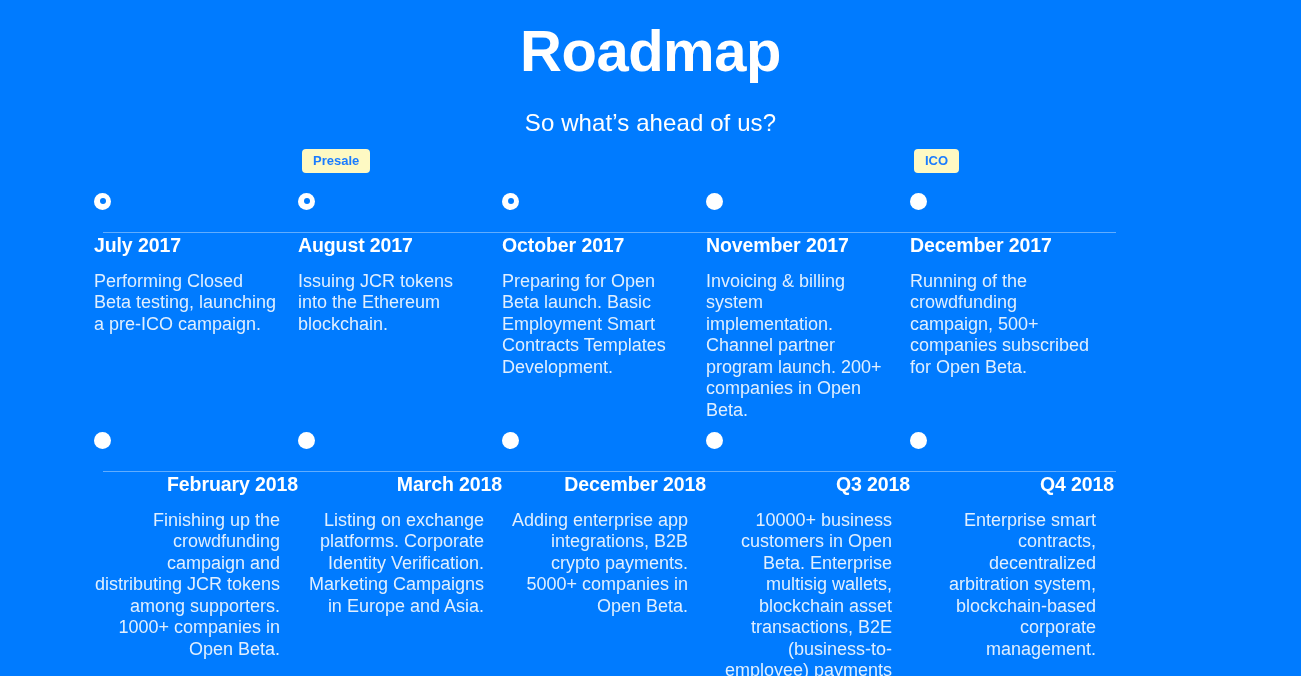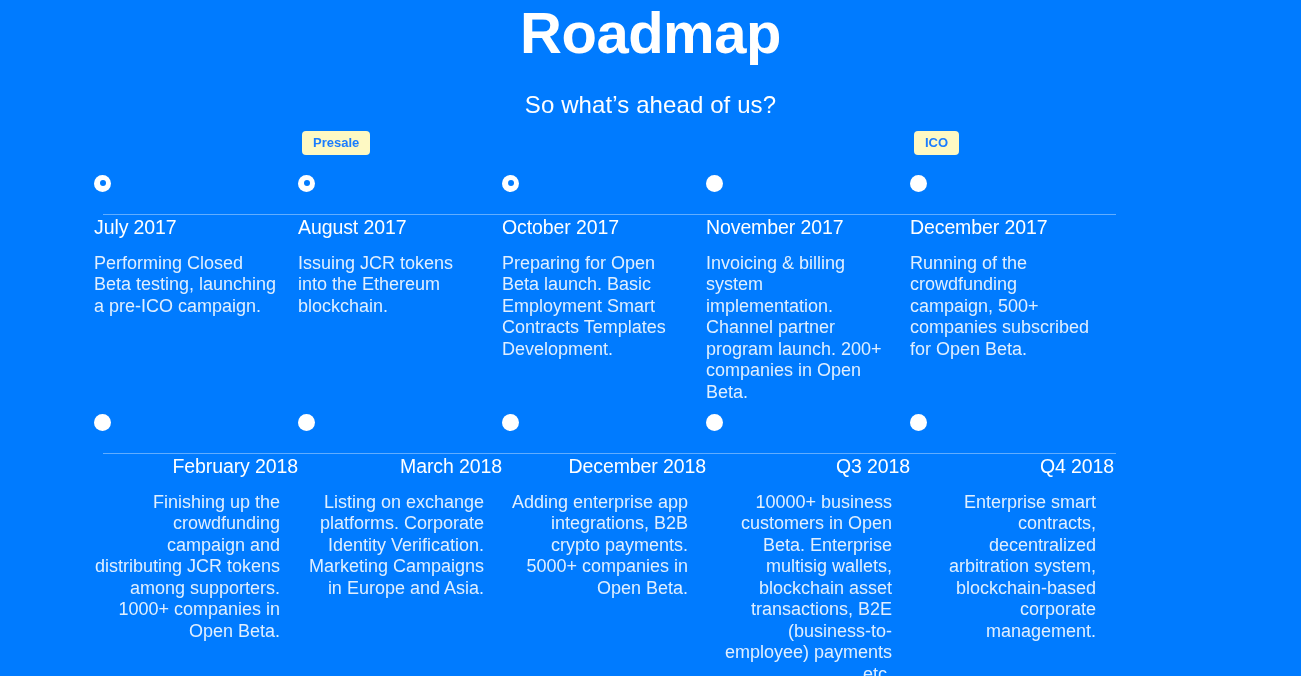--- a/index.html
+++ b/index.html
@@ -12,20 +12,21 @@
 
   body {
     background:#007bff;
     font-family:"Liberation Sans", sans-serif;
     -webkit-font-smoothing:antialiased;
   }
 
   
   .header {
     text-align:center;
+    padding-top:18px;
   }
   .page-title {
     color:#ffffff;
     font-size:58px;
     font-weight:bold;
     line-height:1.15;
     letter-spacing:-0.5px;
   }
   .page-subtitle {
     color:#ffffff;
@@ -109,21 +110,21 @@
     width:6px;
     height:6px;
     margin:-3px 0 0 -3px;
     border-radius:50%;
     background:#007bff;
   }
 
   .tl-date {
     color:#ffffff;
     font-size:19.5px;
-    font-weight:normal;
+    font-weight:bold;
     margin-top:22px;
     white-space:nowrap;
     letter-spacing:-0.1px;
   }
 
   .tl-desc {
     color:rgba(255,255,255,0.88);
     font-size:18px;
     line-height:21.5px;
     margin-top:14px;

